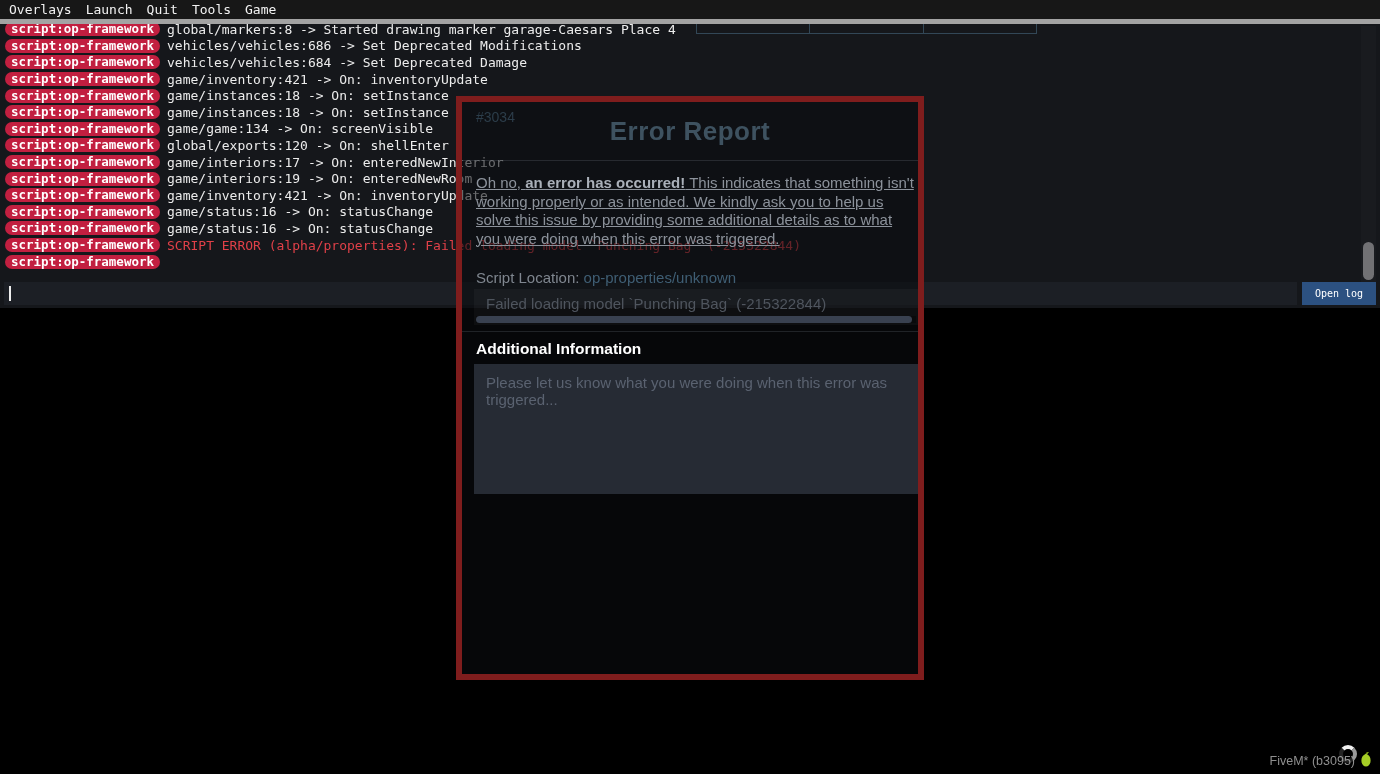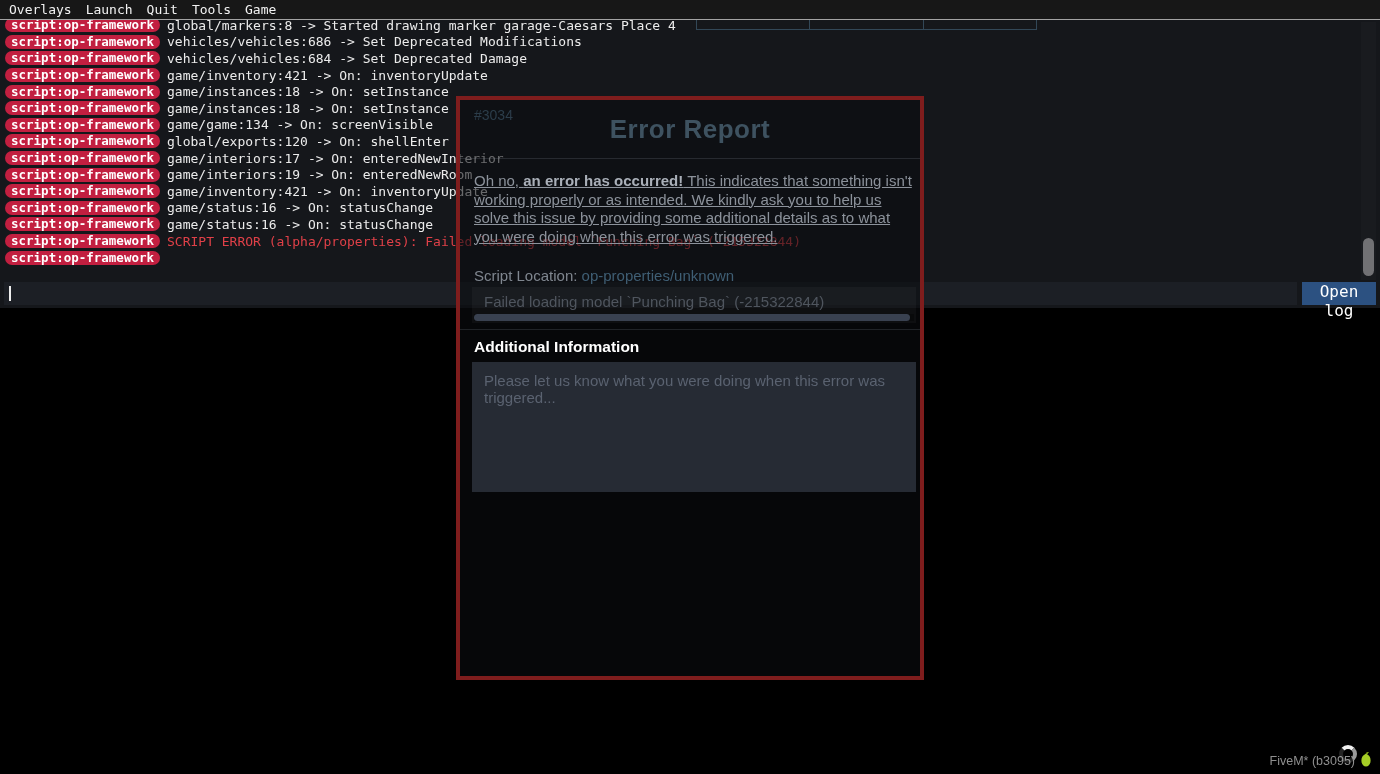--- a/index.html
+++ b/index.html
@@ -15,21 +15,21 @@
     position:absolute; top:0; left:0; right:0; height:19px;
     background:#171717; display:flex; align-items:center;
     padding-left:2px; z-index:6;
     font-family:"DejaVu Sans Mono", monospace; font-size:13px; color:#f2f2f2;
   }
   .menu-item { padding:0 7px; cursor:default; }
 
   
   .console {
     position:absolute; top:19px; left:0; width:1380px; height:289px;
-    background:#15171b; border-top:1px solid #a3a3a3; z-index:1;
+    background:#15171b; border-top:5px solid #a3a3a3; z-index:1;
   }
   .ghost-tabs {
     position:absolute; top:0; left:696px; width:341px; height:10px;
     border:1px solid rgba(94,146,178,0.40); border-top:none; display:flex;
   }
   .ghost-cell { flex:1; border-right:1px solid rgba(94,146,178,0.40); }
   .ghost-cell:last-child { border-right:none; }
 
   .log {
     position:absolute; top:0; left:5px; right:22px; height:254px; overflow:hidden;
@@ -58,27 +58,27 @@
   }
 
   .console-input-row {
     position:absolute; left:4px; right:4px; bottom:3px; height:23px;
     display:flex; gap:5px; align-items:stretch;
   }
   .console-input { flex:1; background:#1c1f25; position:relative; }
   .caret { position:absolute; left:5px; top:4px; width:2px; height:15px; background:#ededed; }
   .open-log {
     width:74px; background:#2c5181; color:#fff; border:none;
-    font-family:"DejaVu Sans Mono", monospace; font-size:16px; cursor:pointer;
+    font-family:"DejaVu Sans Mono", monospace; font-size:10px; cursor:pointer;
   }
 
   
   .dialog {
     position:absolute; left:456px; top:96px; width:468px; height:584px;
-    background:rgba(10,12,15,0.58); border:4px solid #7f1d1d; z-index:3;
+    background:rgba(10,12,15,0.58); border:6px solid #7f1d1d; z-index:3;
   }
   .report-id { position:absolute; top:7px; left:14px; font-size:14px; color:#2c3d4a; }
   .dialog-title {
     position:absolute; top:14px; left:0; right:0; text-align:center;
     font-size:26px; font-weight:600; color:#3e5260; letter-spacing:0.5px;
   }
   .divider { position:absolute; left:0; right:0; height:1px; background:rgba(140,150,160,0.20); }
   .divider.d1 { top:58px; }
   .divider.d2 { top:229px; }
   .body-text {

